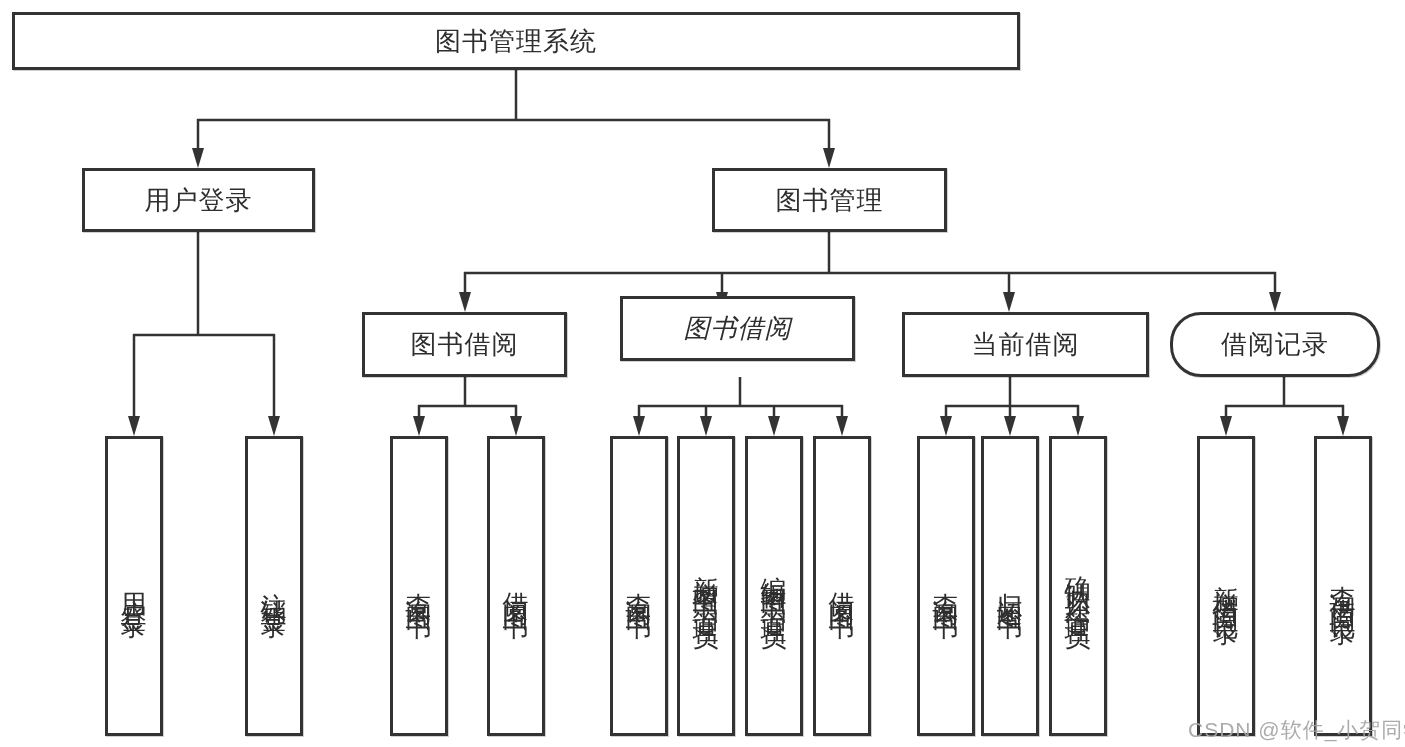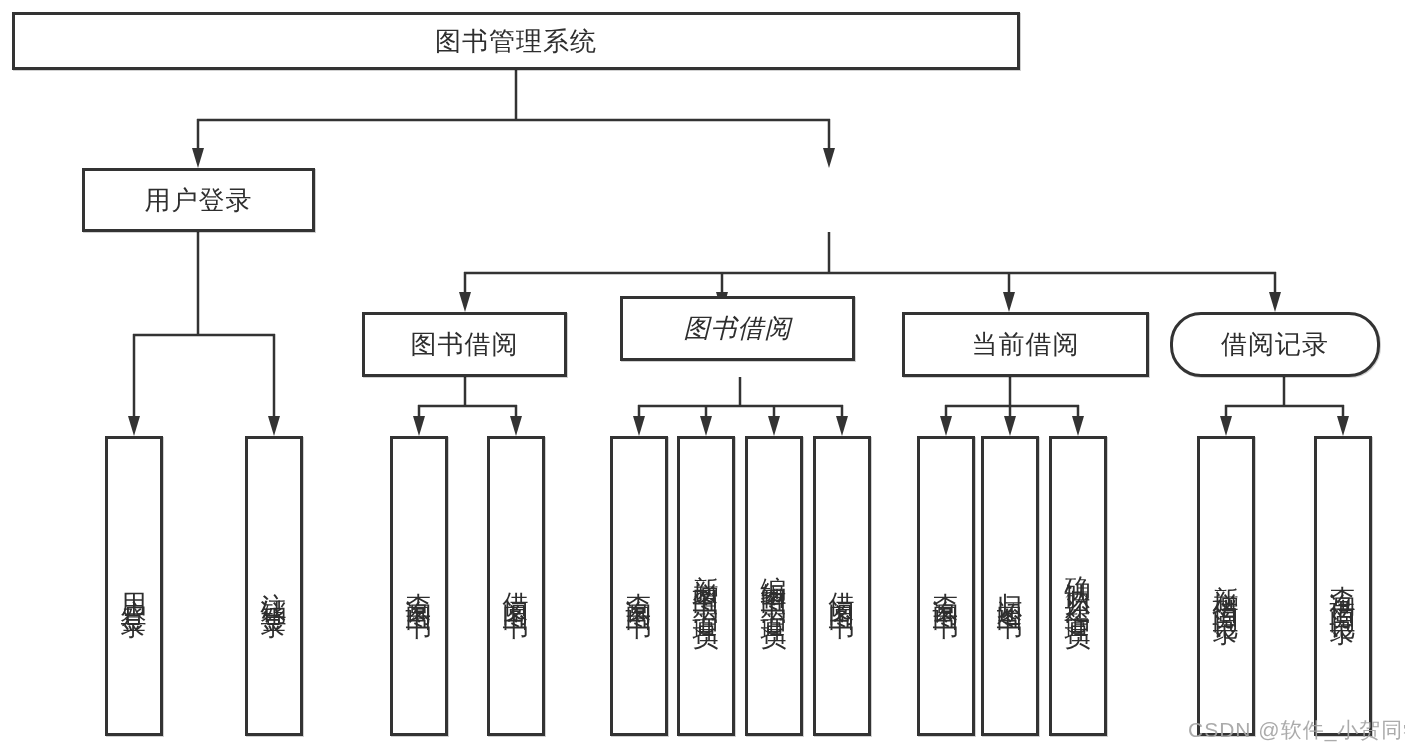--- a/index.html
+++ b/index.html
@@ -128,20 +128,23 @@
     </g>
   </svg>
 
   <div class="box" style="left:12px; top:12px; width:1008px; height:58px;">
     <span class="hlabel">图书管理系统</span>
   </div>
 
   <div class="box" style="left:82px; top:168px; width:233px; height:64px;">
     <span class="hlabel">用户登录</span>
   </div>
+  <div class="box" style="left:712px; top:168px; width:235px; height:64px;">
+    <span class="hlabel">图书管理</span>
+  </div>
 
   <div class="box" style="left:362px; top:312px; width:205px; height:65px;">
     <span class="hlabel">图书借阅</span>
   </div>
   <div class="box" style="left:620px; top:296px; width:235px; height:65px;font-style:italic;">
     <span class="hlabel">图书借阅</span>
   </div>
   <div class="box" style="left:902px; top:312px; width:247px; height:65px;">
     <span class="hlabel">当前借阅</span>
   </div>

